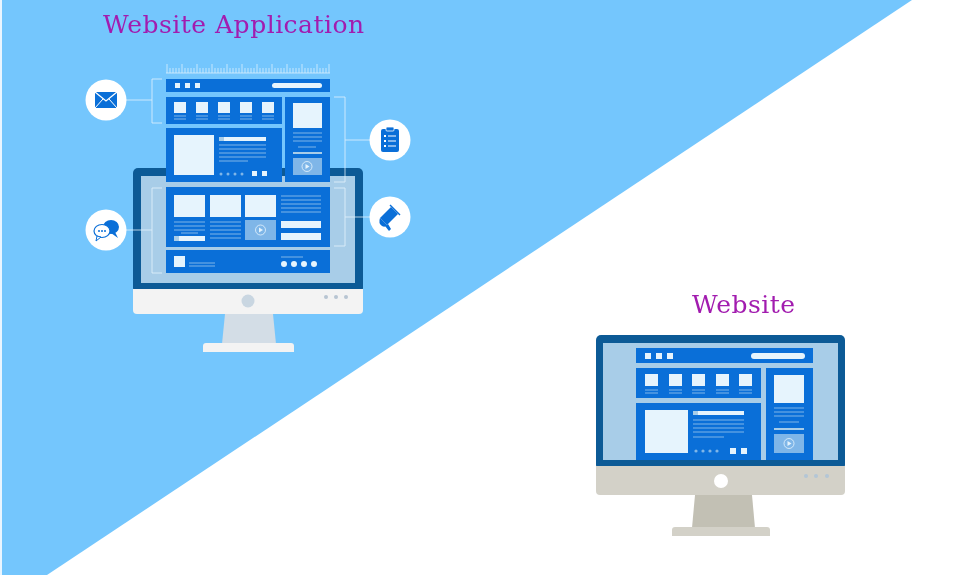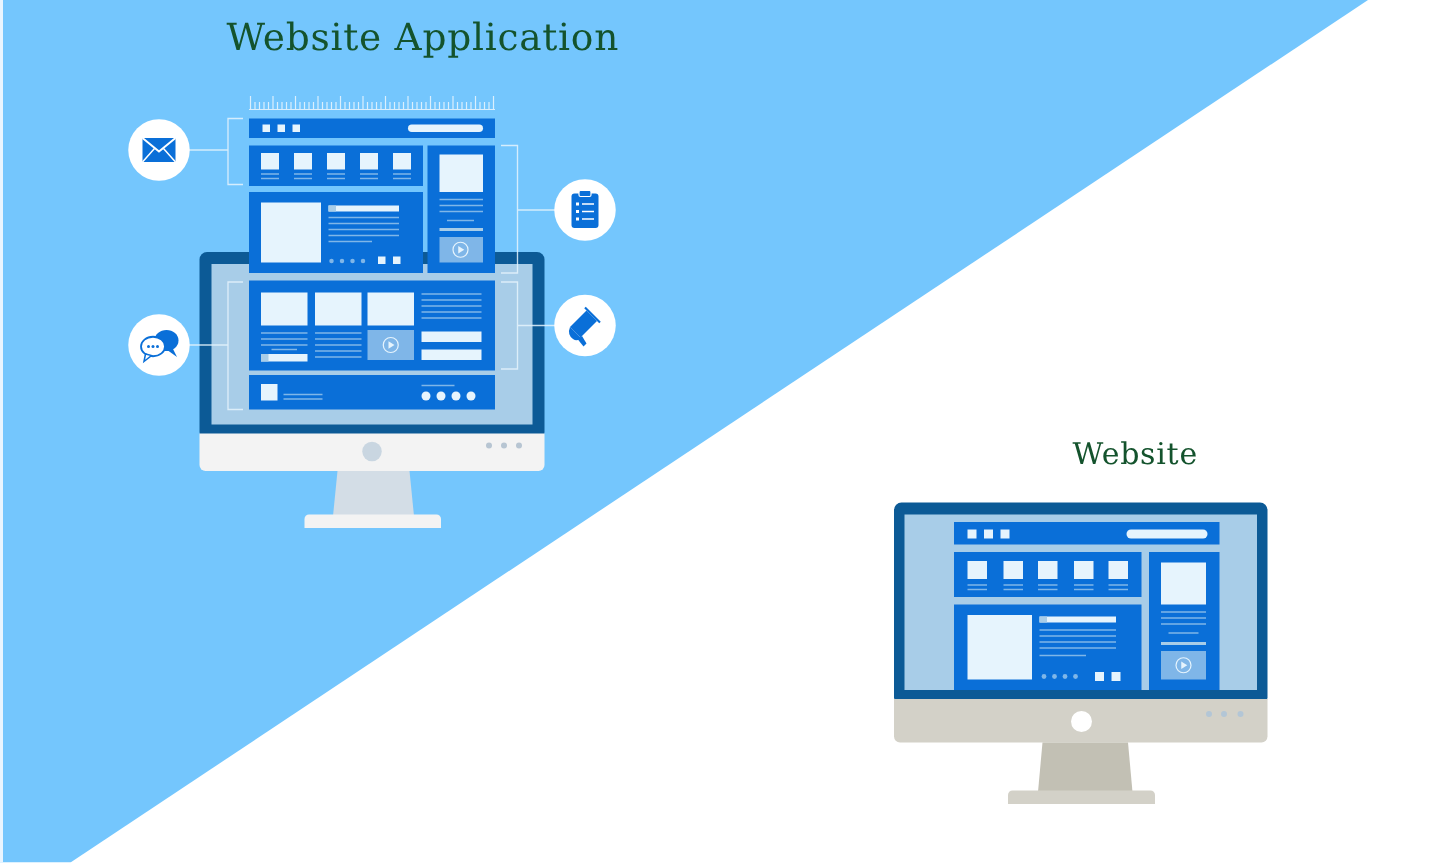--- a/index.html
+++ b/index.html
@@ -1,20 +1,20 @@
 <!DOCTYPE html>
 <html><head>
 <meta charset="utf-8">
 <style>
   html, body { margin:0; padding:0; }
   body { width:958px; height:575px; position:relative; overflow:hidden; background:#ffffff; font-family:"DejaVu Serif", serif; }
   .bg { position:absolute; left:0; top:0; width:958px; height:575px; }
-  .title { position:absolute; color:#14532d; font-family:"DejaVu Serif", serif; white-space:nowrap; letter-spacing:0.5px;margin-left:48px; }
+  .title { position:absolute; color:#a21caf; font-family:"DejaVu Serif", serif; white-space:nowrap; letter-spacing:0.5px; }
   .title.app { left:103px; top:10px; font-size:25px; }
-  .title.web { left:667px; top:290px; font-size:20px; }
+  .title.web { left:692px; top:290px; font-size:25px; }
   .abs { position:absolute; }
 </style>
 </head>
 <body>
 
 <svg class="bg" viewBox="0 0 958 575" width="958" height="575">
   <rect x="0" y="0" width="958" height="575" fill="#ffffff"></rect>
   <polygon points="0,0 912,0 47,575 0,575" fill="#74c6fd"></polygon>
   <rect x="0" y="0" width="2" height="575" fill="#e9f5ff"></rect>
 </svg>

